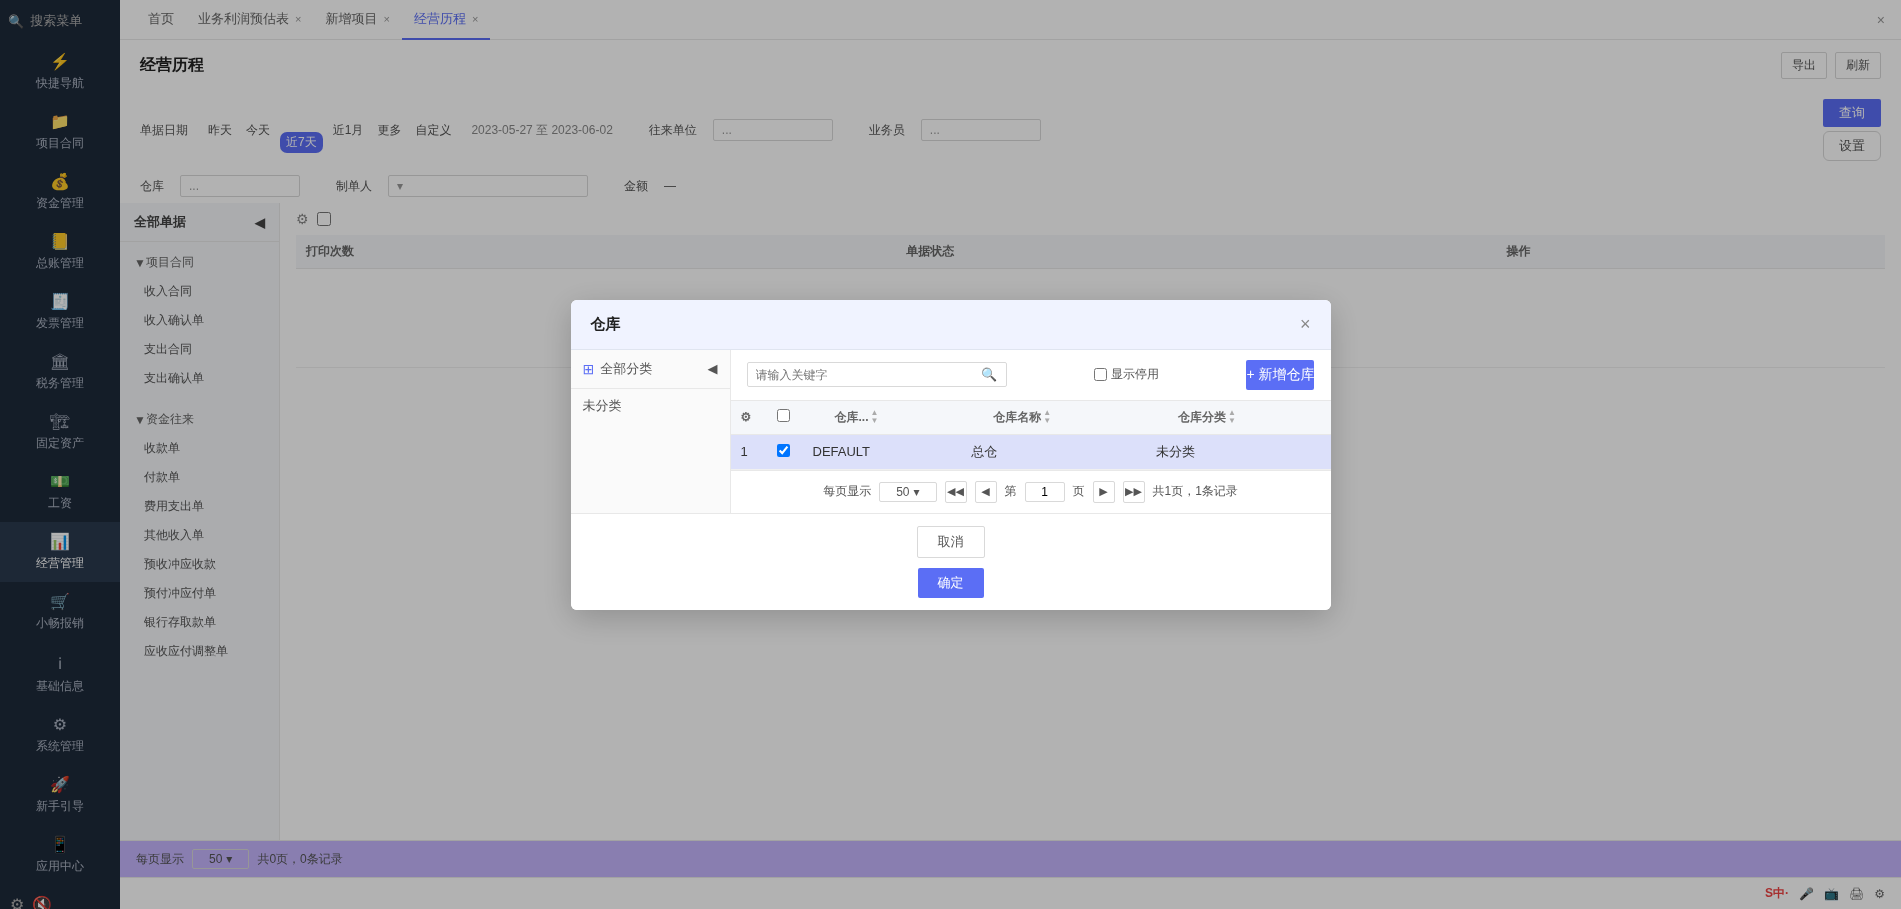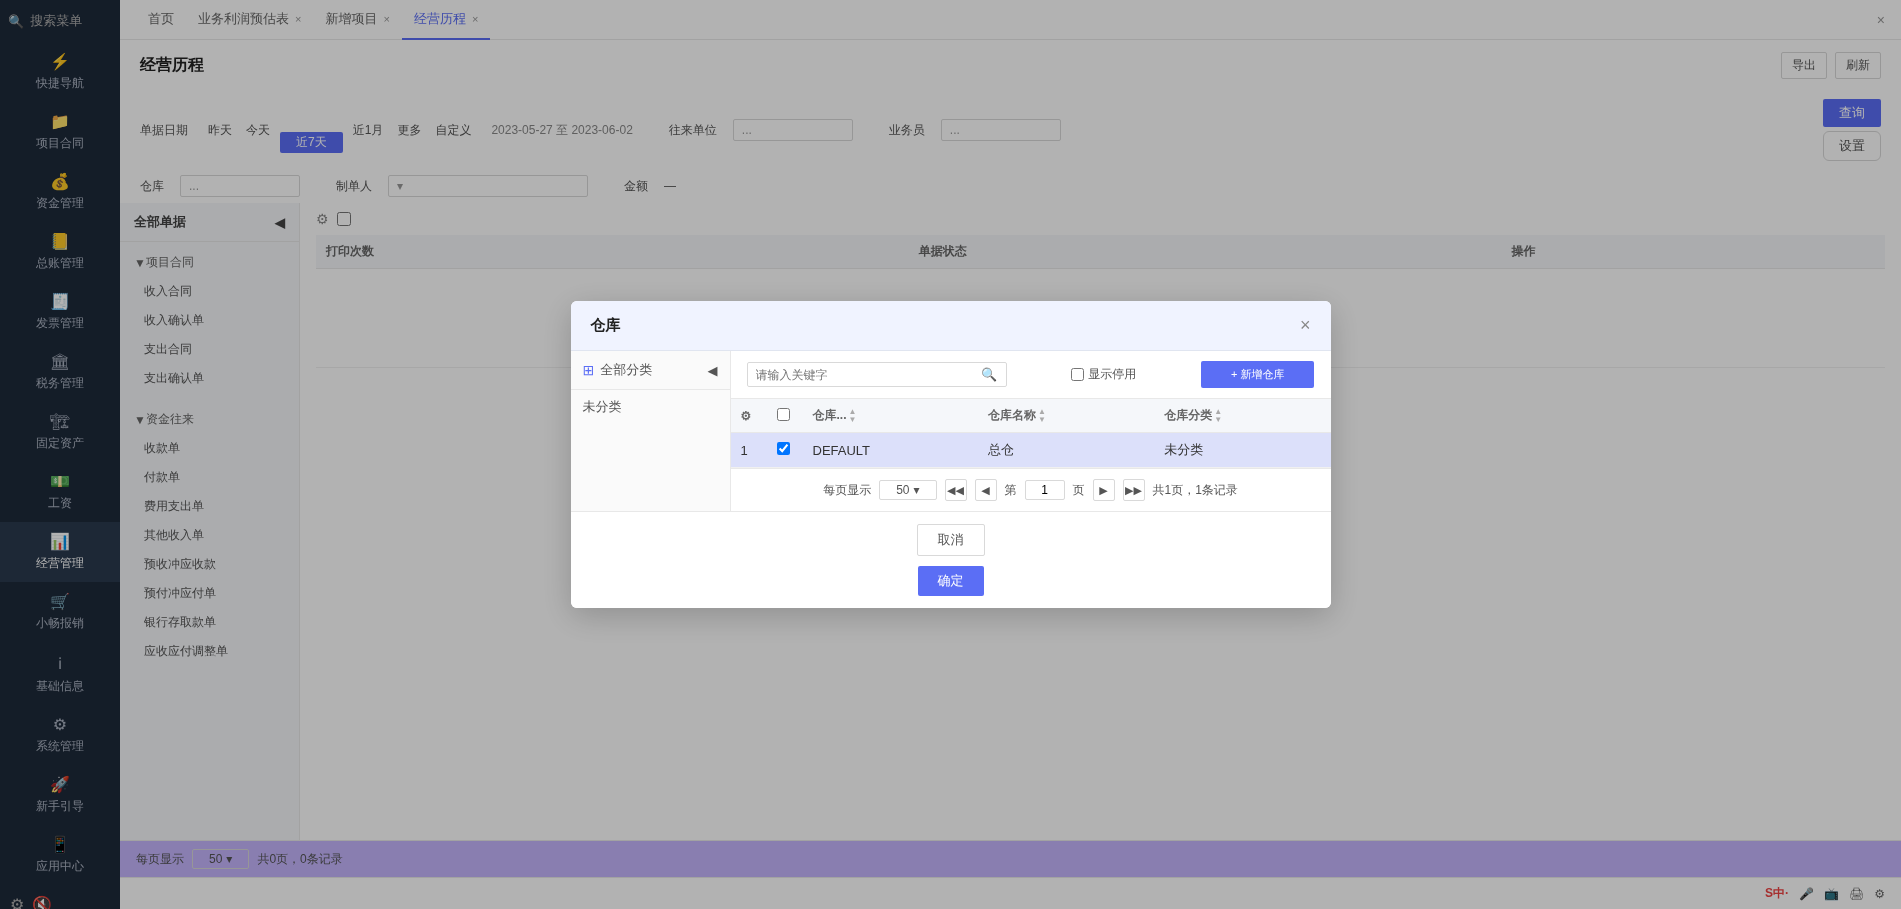--- a/index.html
+++ b/index.html
@@ -119,22 +119,22 @@
     .filter-options { display: flex; gap: 6px; align-items: center; }
     .filter-opt {
       font-size: 12px;
       color: #555;
       cursor: pointer;
       padding: 2px 4px;
     }
     .filter-opt.active {
       background: #5b6ef5;
       color: #fff;
-      border-radius: 2px;
-      padding: 2px 16px;
+      border-radius: 7px;
+      padding: 2px 6px;
       margin-top: 25px;
     }
     .filter-date { font-size: 12px; color: #888; }
     .filter-select {
       border: 1px solid #d9d9d9;
       border-radius: 2px;
       padding: 3px 8px;
       font-size: 12px;
       color: #555;
       display: flex;
@@ -269,22 +269,22 @@
       background: transparent;
     }
     .search-icon { color: #aaa; font-size: 13px; }
     .show-disabled { display: flex; align-items: center; gap: 4px; font-size: 12px; color: #555; }
     .show-disabled input { cursor: pointer; }
     .btn-add-warehouse {
       background: #5b6ef5;
       color: #fff;
       border: none;
       border-radius: 2px;
-      padding: 6px 30px;
-      font-size: 11px;
+      padding: 6px 0;
+      font-size: 14px;
       cursor: pointer;
       white-space: nowrap;
     }
 
     
     .modal-table { flex: 1; overflow: auto; }
     table { width: 100%; border-collapse: collapse; }
     thead tr { background: #f5f7fa; }
     th {
       padding: 8px 10px;
@@ -295,21 +295,21 @@
       white-space: nowrap;
     }
     td {
       padding: 8px 10px;
       font-size: 13px;
       color: #333;
       border-bottom: 1px solid #f0f0f0;
       white-space: nowrap;
     }
     tr.selected td { background: #dce0fa; }
-    .th-sort { display: flex; align-items: center; gap: 2px; cursor: pointer; }
+    .th-sort { display: flex; align-items: center; gap: 2px; cursor: pointer; margin-left: 22px; }
     .sort-arrows { display: flex; flex-direction: column; font-size: 8px; color: #aaa; line-height: 1; }
 
     
     .modal-pagination {
       display: flex;
       align-items: center;
       justify-content: center;
       gap: 8px;
       padding: 10px 16px;
       border-top: 1px solid #e8e8e8;
@@ -388,21 +388,21 @@
       justify-content: space-between;
       padding: 0 16px;
       font-size: 12px;
       color: #666;
     }
     .bottom-right { display: flex; align-items: center; gap: 10px; }
 
     
     .sub-menu {
       background: #f5f7fa;
-      width: 180px;
+      width: 160px;
       border-right: 1px solid #e8e8e8;
       flex-shrink: 0;
       overflow-y: auto;
     }
     .sub-menu-header {
       display: flex;
       align-items: center;
       justify-content: space-between;
       padding: 10px 14px;
       font-size: 13px;

